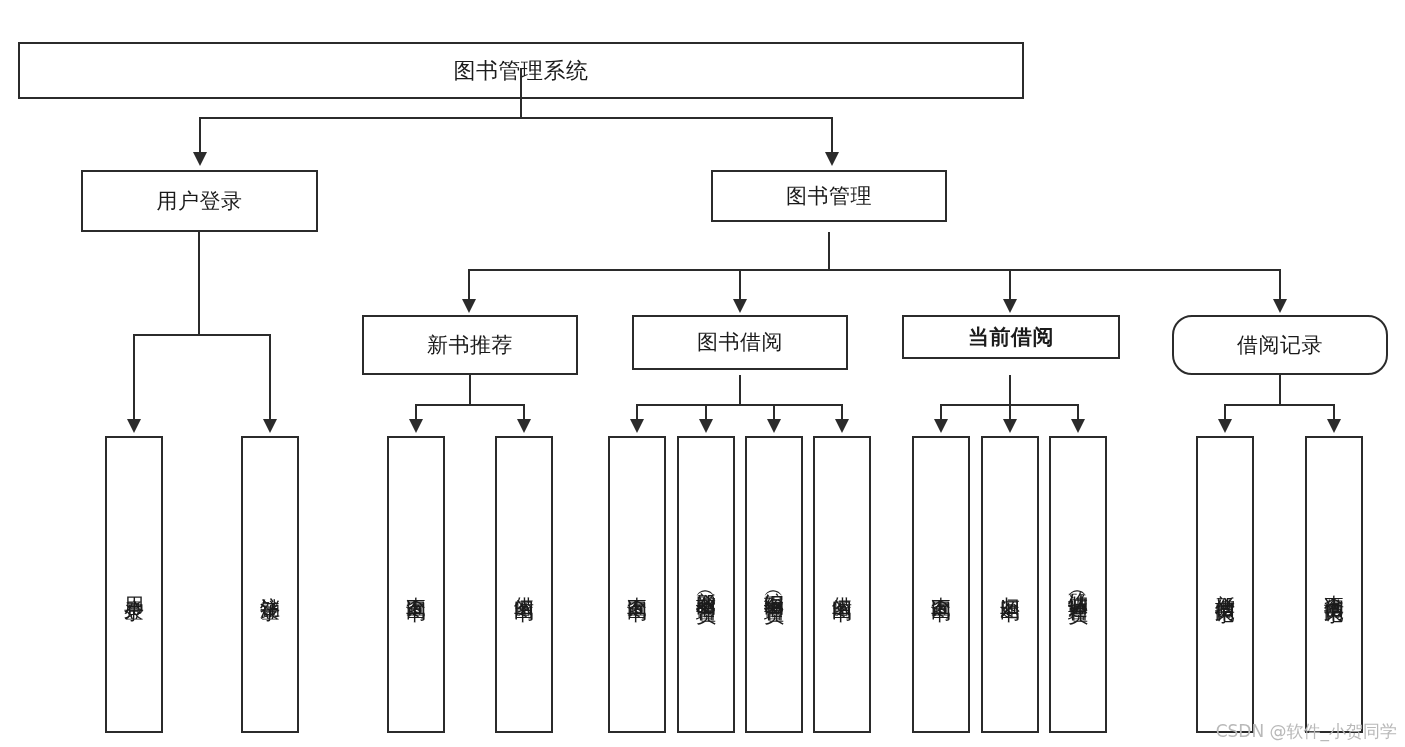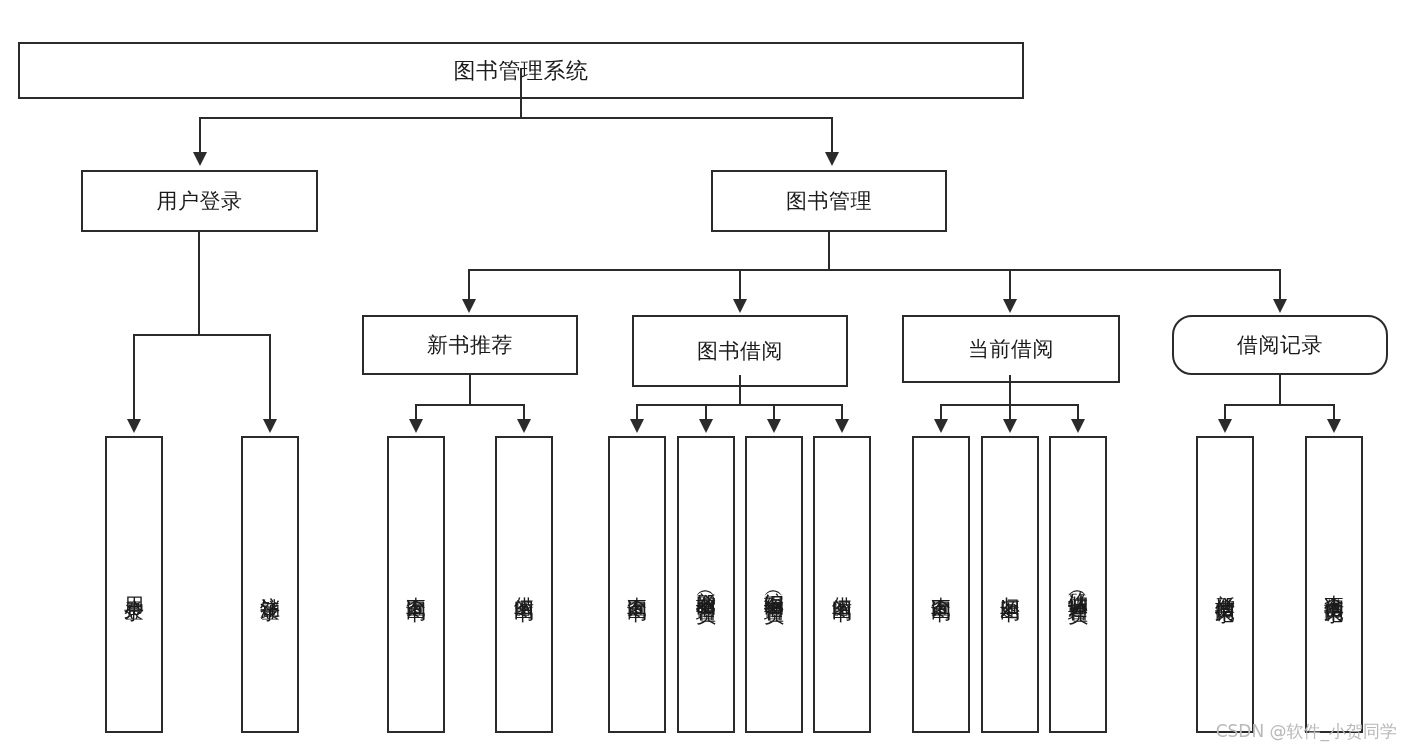--- a/index.html
+++ b/index.html
@@ -81,21 +81,21 @@
   <div class="ln v" style="left:520px;top:68px;width:2px;height:50px;"></div>
 
   <div class="ln h" style="left:199px;top:117px;width:634px;height:2px;"></div>
 
   <div class="ln v" style="left:199px;top:117px;width:2px;height:37px;"></div>
   <div class="arrow" style="left:193px;top:152px;"></div>
   <div class="ln v" style="left:831px;top:117px;width:2px;height:37px;"></div>
   <div class="arrow" style="left:825px;top:152px;"></div>
 
   <div class="box h" style="left:81px;top:170px;width:237px;height:62px;">用户登录</div>
-  <div class="box h" style="left:711px;top:170px;width:236px;height:62px;text-align:right;">图书管理</div>
+  <div class="box h" style="left:711px;top:170px;width:236px;height:52px;text-align:right;">图书管理</div>
 
   <div class="ln v" style="left:198px;top:232px;width:2px;height:103px;"></div>
   <div class="ln h" style="left:133px;top:334px;width:138px;height:2px;"></div>
   <div class="ln v" style="left:133px;top:334px;width:2px;height:87px;"></div>
   <div class="arrow" style="left:127px;top:419px;"></div>
   <div class="ln v" style="left:269px;top:334px;width:2px;height:87px;"></div>
   <div class="arrow" style="left:263px;top:419px;"></div>
 
   <div class="ln v" style="left:828px;top:232px;width:2px;height:39px;"></div>
   <div class="ln h" style="left:468px;top:269px;width:812px;height:2px;"></div>
@@ -103,22 +103,22 @@
   <div class="ln v" style="left:468px;top:269px;width:2px;height:32px;"></div>
   <div class="arrow" style="left:462px;top:299px;"></div>
   <div class="ln v" style="left:739px;top:269px;width:2px;height:32px;"></div>
   <div class="arrow" style="left:733px;top:299px;"></div>
   <div class="ln v" style="left:1009px;top:269px;width:2px;height:32px;"></div>
   <div class="arrow" style="left:1003px;top:299px;"></div>
   <div class="ln v" style="left:1279px;top:269px;width:2px;height:32px;"></div>
   <div class="arrow" style="left:1273px;top:299px;"></div>
 
   <div class="box h" style="left:362px;top:315px;width:216px;height:60px;">新书推荐</div>
-  <div class="box h" style="left:632px;top:315px;width:216px;height:72px;">图书借阅</div>
-  <div class="box h" style="left:902px;top:315px;width:218px;height:68px;">当前借阅</div>
+  <div class="box h" style="left:632px;top:315px;width:216px;height:55px;">图书借阅</div>
+  <div class="box h" style="left:902px;top:315px;width:218px;height:44px;font-weight:bold;">当前借阅</div>
   <div class="box h" style="left:1172px;top:315px;width:216px;height:60px;border-radius:20px;">借阅记录</div>
 
   <div class="ln v" style="left:469px;top:375px;width:2px;height:30px;"></div>
   <div class="ln h" style="left:415px;top:404px;width:110px;height:2px;"></div>
   <div class="ln v" style="left:415px;top:404px;width:2px;height:17px;"></div>
   <div class="arrow" style="left:409px;top:419px;"></div>
   <div class="ln v" style="left:523px;top:404px;width:2px;height:17px;"></div>
   <div class="arrow" style="left:517px;top:419px;"></div>
 
   <div class="ln v" style="left:739px;top:375px;width:2px;height:30px;"></div>

